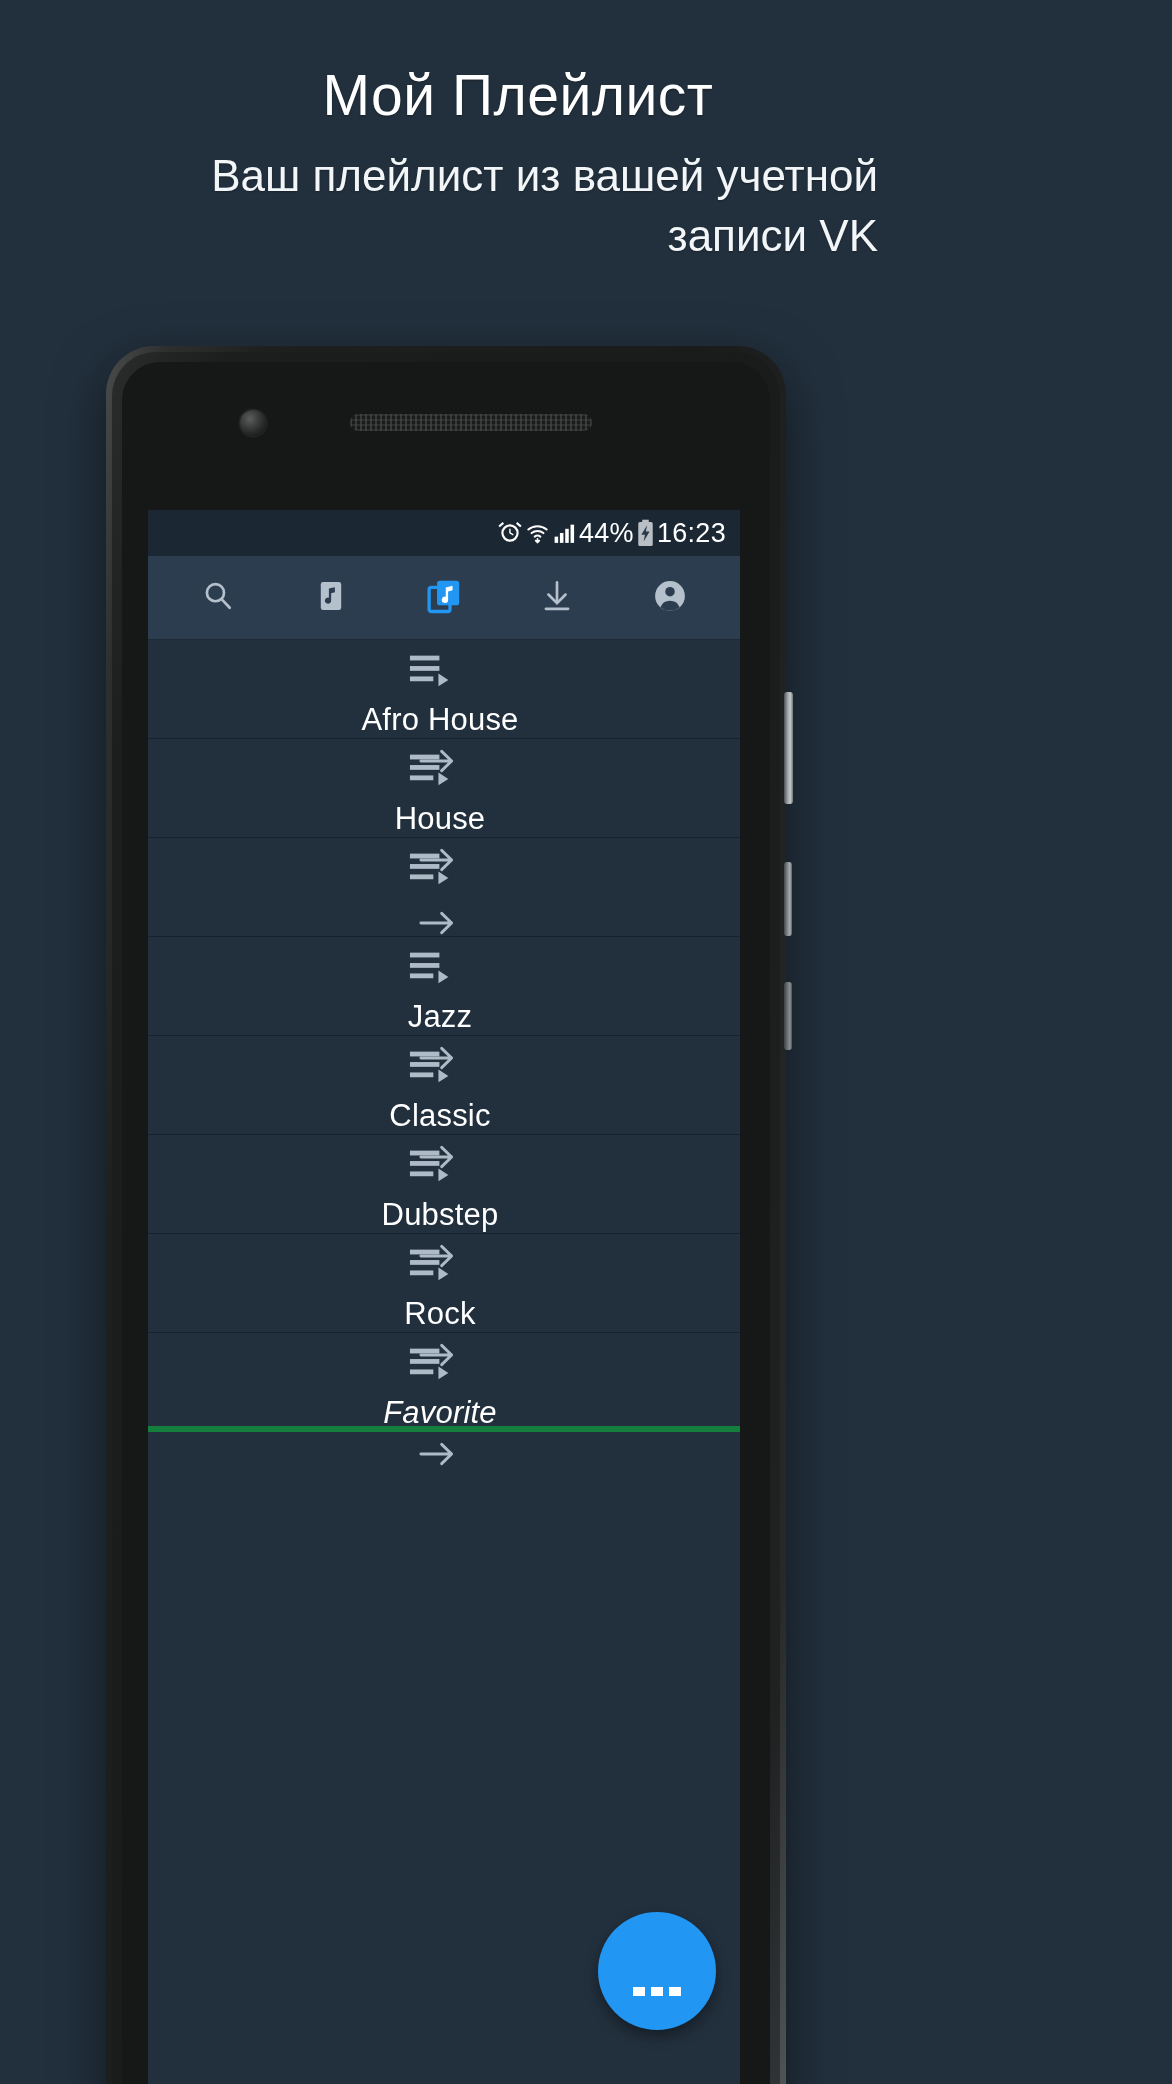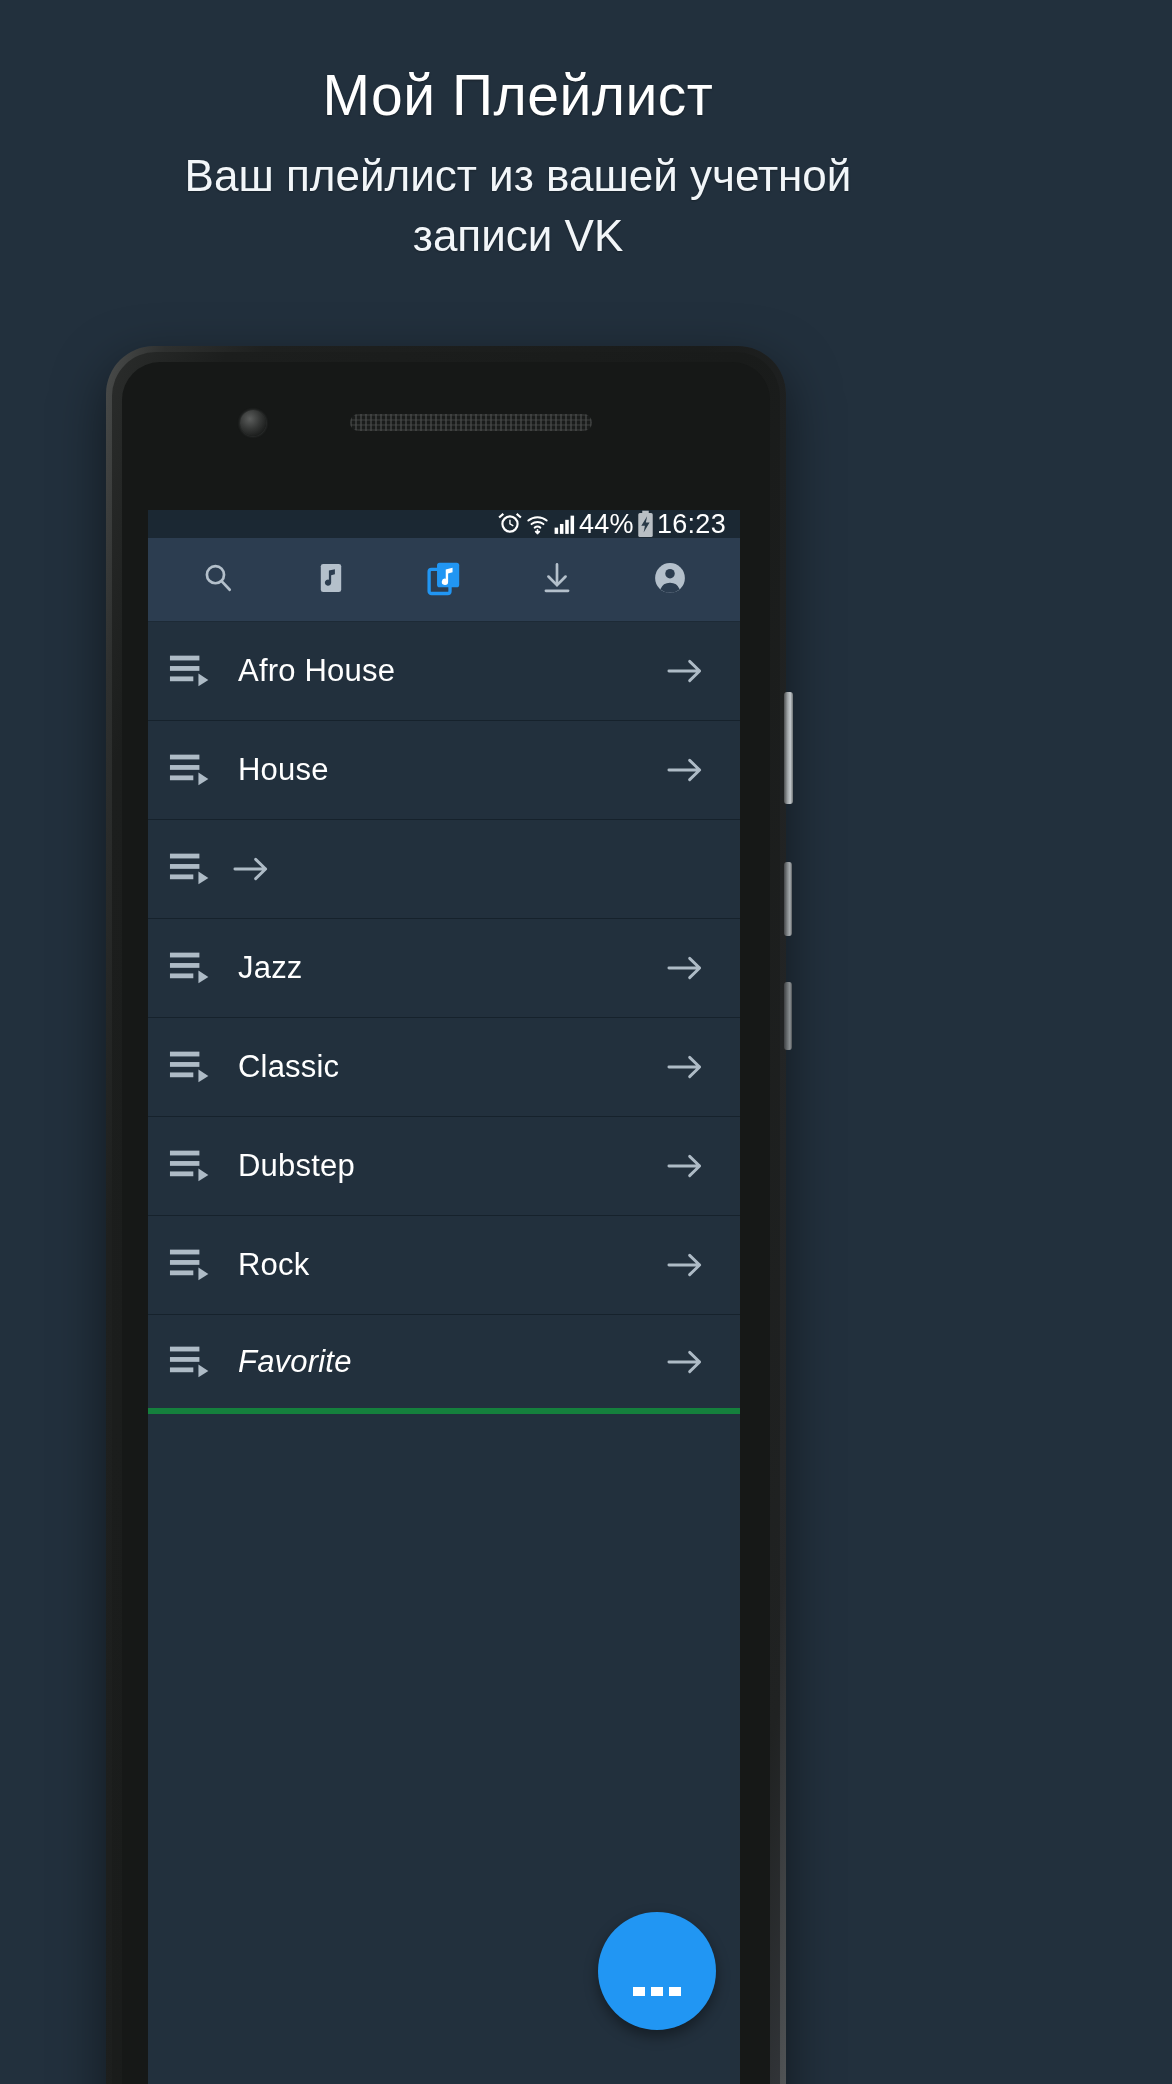--- a/index.html
+++ b/index.html
@@ -33,20 +33,21 @@
     text-shadow: 0 1px 2px rgba(0,0,0,0.35);
   }
   .promo-sub {
     margin: 18px auto 0;
     width: 720px;
     font-size: 44px;
     line-height: 1.36;
     color: #f2f6f9;
     font-weight: 400;
     text-shadow: 0 1px 2px rgba(0,0,0,0.3);
+    text-align: right;
   }
 
   
   .phone {
     position: absolute;
     left: 106px;
     top: 346px;
     width: 680px;
     height: 1790px;
     border-radius: 48px 48px 20px 20px;
@@ -125,21 +126,21 @@
     top: 164px;
     width: 592px;
     height: 1626px;
     background: #22303d;
     overflow: hidden;
     font-family: "Liberation Sans", sans-serif;
   }
 
   
   .statusbar {
-    height: 28px;
+    height: 46px;
     background: #1b2833;
     display: flex;
     align-items: center;
     justify-content: flex-end;
     padding-right: 14px;
     box-sizing: border-box;
     gap: 2px;
   }
   .sb-icon { display: flex; align-items: center; }
   .sb-text {
@@ -174,20 +175,21 @@
   }
   .row {
     height: 99px;
     display: flex;
     align-items: center;
     padding: 0 36px 0 14px;
     box-sizing: border-box;
     border-bottom: 1px solid #16222c;
     position: relative;
     cursor: pointer;
+    flex-direction: column;
   }
   .row:last-child { border-bottom: 6px solid #15803d; font-style: italic; }
   .row-icon {
     width: 62px;
     flex: 0 0 62px;
     display: flex;
     align-items: center;
     justify-content: center;
   }
   .row-label {

